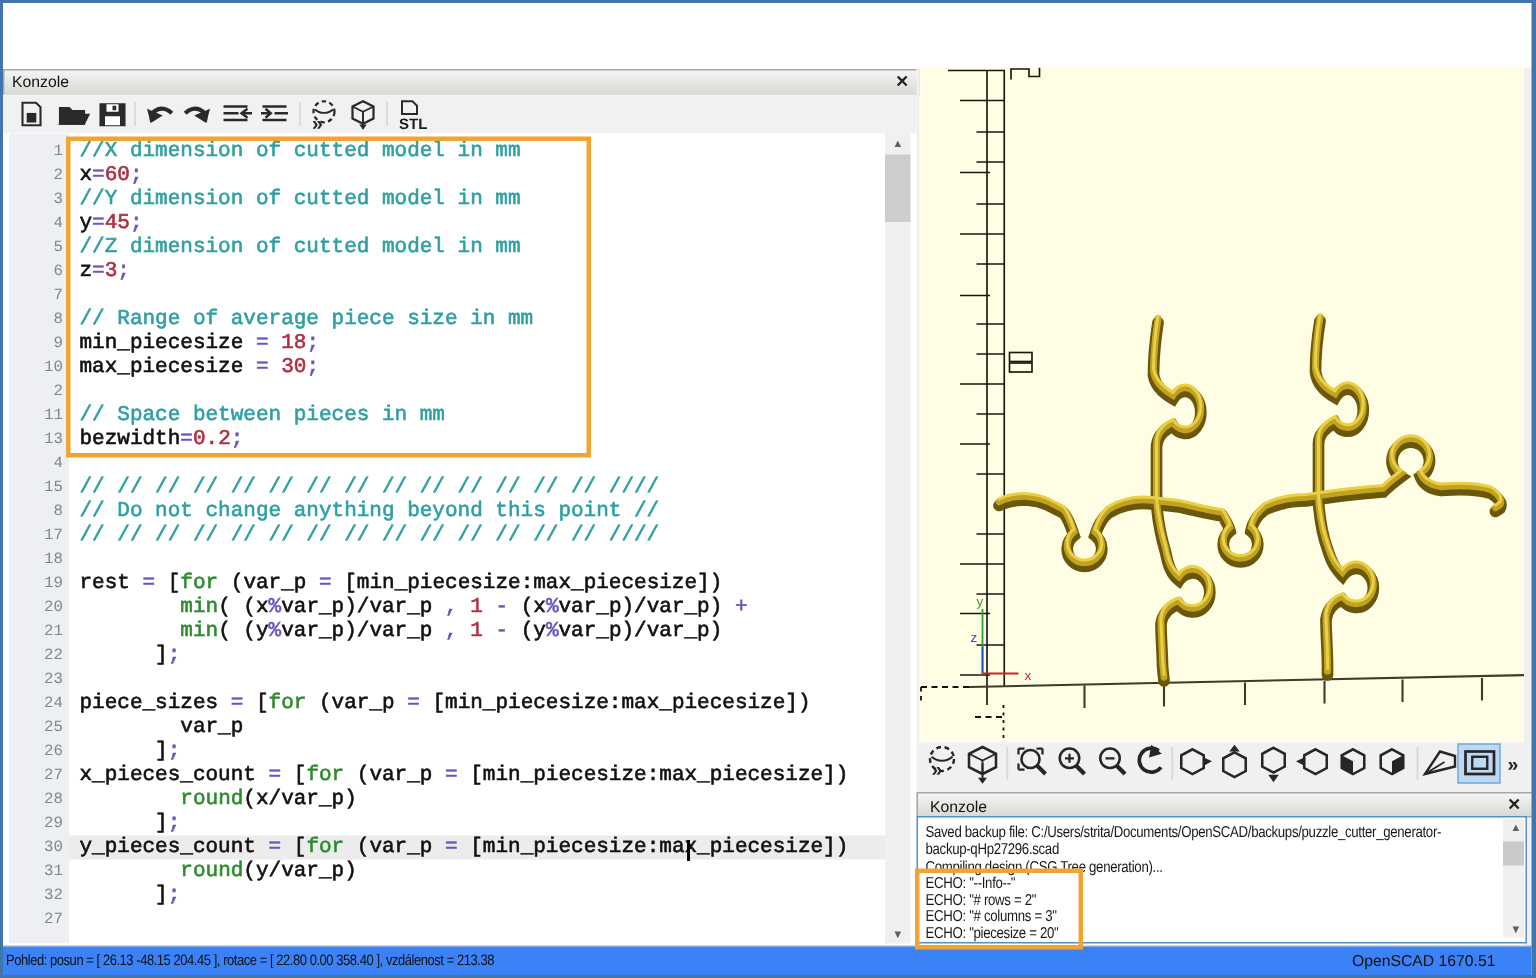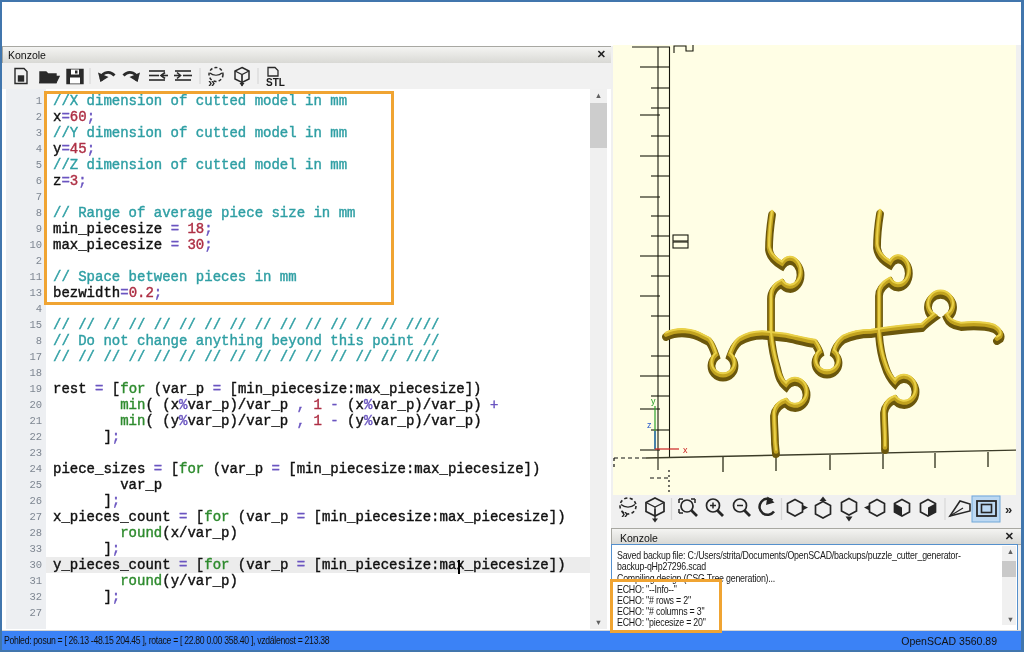--- a/index.html
+++ b/index.html
@@ -43,21 +43,21 @@
   .sarrow{position:absolute;left:0;width:17px;text-align:center;font-size:7.5px;color:#606060;}
   
   .obox{border:3px solid #f0a432;background:transparent;z-index:50;}
   #codebox{left:44px;top:91px;width:344px;height:208px;}
   #consolebox{left:610px;top:579px;width:105.5px;height:47.5px;}
   
   #vptoolbar{left:613px;top:495px;width:408px;height:33px;background:#f0f0f0;}
   #rightgap{left:611px;top:46px;width:2px;height:584px;background:#f0f0f0;}
   #rightstrip{left:1016px;top:45px;width:5px;height:585px;background:#f0f0f0;}
   
-  #console{left:611px;top:544px;width:407px;height:108px;background:#fff;border:1.5px solid #5590cc;box-sizing:border-box;}
+  #console{left:611px;top:544px;width:407px;height:85px;background:#fff;border:1.5px solid #5590cc;box-sizing:border-box;}
   .conline{position:absolute;left:5px;font-size:10.5px;color:#191919;letter-spacing:-0.25px;white-space:pre;transform:scaleX(0.84);transform-origin:0 0;}
   #conscroll{position:absolute;right:1px;top:1px;width:14px;height:79px;background:#f0f0f0;}
   #conthumb{position:absolute;left:0;top:15px;width:14px;height:16px;background:#c9c9c9;}
   
   #statusbar{left:2px;top:630px;width:1019px;height:20px;background:#3b82f6;border-top:1px solid #d5d5d5;box-sizing:border-box;}
   #stl{position:absolute;left:2px;top:4px;font-size:10px;color:#111;letter-spacing:-0.35px;transform:scaleX(0.866);transform-origin:0 0;}
   #str{position:absolute;right:24px;top:4px;font-size:10.5px;color:#111;}
 </style>
 </head>
 <body>
@@ -146,21 +146,21 @@
         <div class="ln" style="top: 294px;">19</div>
         <div class="ln" style="top: 310px;">20</div>
         <div class="ln" style="top: 326px;">21</div>
         <div class="ln" style="top: 342px;">22</div>
         <div class="ln" style="top: 358px;">23</div>
         <div class="ln" style="top: 374px;">24</div>
         <div class="ln" style="top: 390px;">25</div>
         <div class="ln" style="top: 406px;">26</div>
         <div class="ln" style="top: 422px;">27</div>
         <div class="ln" style="top: 438px;">28</div>
-        <div class="ln" style="top: 454px;">33</div>
+        <div class="ln" style="top: 454px;">29</div>
         <div class="ln" style="top: 470px;">30</div>
         <div class="ln" style="top: 486px;">31</div>
         <div class="ln" style="top: 502px;">32</div>
         <div class="ln" style="top: 518px;">27</div>
       </div>
     <div style="position:absolute;left:44px;top:468px;width:544px;height:16px;background:#ececec;"></div>
       <div id="src"><div class="cl" style="top: 4px;"><span class="c">//X dimension of cutted model in mm</span></div><div class="cl" style="top: 20px;">x<span class="o">=</span><span class="n">60</span><span class="o">;</span></div><div class="cl" style="top: 36px;"><span class="c">//Y dimension of cutted model in mm</span></div><div class="cl" style="top: 52px;">y<span class="o">=</span><span class="n">45</span><span class="o">;</span></div><div class="cl" style="top: 68px;"><span class="c">//Z dimension of cutted model in mm</span></div><div class="cl" style="top: 84px;">z<span class="o">=</span><span class="n">3</span><span class="o">;</span></div><div class="cl" style="top: 100px;">&nbsp;</div><div class="cl" style="top: 116px;"><span class="c">// Range of average piece size in mm</span></div><div class="cl" style="top: 132px;">min_piecesize <span class="o">=</span> <span class="n">18</span><span class="o">;</span></div><div class="cl" style="top: 148px;">max_piecesize <span class="o">=</span> <span class="n">30</span><span class="o">;</span></div><div class="cl" style="top: 164px;">&nbsp;</div><div class="cl" style="top: 180px;"><span class="c">// Space between pieces in mm</span></div><div class="cl" style="top: 196px;">bezwidth<span class="o">=</span><span class="n">0.2</span><span class="o">;</span></div><div class="cl" style="top: 212px;">&nbsp;</div><div class="cl" style="top: 228px;"><span class="c">// // // // // // // // // // // // // // ////</span></div><div class="cl" style="top: 244px;"><span class="c">// Do not change anything beyond this point //</span></div><div class="cl" style="top: 260px;"><span class="c">// // // // // // // // // // // // // // ////</span></div><div class="cl" style="top: 276px;">&nbsp;</div><div class="cl" style="top: 292px;">rest <span class="o">=</span> [<span class="k">for</span> (var_p <span class="o">=</span> [min_piecesize:max_piecesize])</div><div class="cl" style="top: 308px;">        <span class="k">min</span>( (x<span class="o">%</span>var_p)/var_p <span class="o">,</span> <span class="n">1</span> <span class="o">-</span> (x<span class="o">%</span>var_p)/var_p) <span class="o">+</span></div><div class="cl" style="top: 324px;">        <span class="k">min</span>( (y<span class="o">%</span>var_p)/var_p <span class="o">,</span> <span class="n">1</span> <span class="o">-</span> (y<span class="o">%</span>var_p)/var_p)</div><div class="cl" style="top: 340px;">      ]<span class="o">;</span></div><div class="cl" style="top: 356px;">&nbsp;</div><div class="cl" style="top: 372px;">piece_sizes <span class="o">=</span> [<span class="k">for</span> (var_p <span class="o">=</span> [min_piecesize:max_piecesize])</div><div class="cl" style="top: 388px;">        var_p</div><div class="cl" style="top: 404px;">      ]<span class="o">;</span></div><div class="cl" style="top: 420px;">x_pieces_count <span class="o">=</span> [<span class="k">for</span> (var_p <span class="o">=</span> [min_piecesize:max_piecesize])</div><div class="cl" style="top: 436px;">        <span class="k">round</span>(x/var_p)</div><div class="cl" style="top: 452px;">      ]<span class="o">;</span></div><div class="cl" style="top: 468px;">y_pieces_count <span class="o">=</span> [<span class="k">for</span> (var_p <span class="o">=</span> [min_piecesize:max_piecesize])</div><div class="cl" style="top: 484px;">        <span class="k">round</span>(y/var_p)</div><div class="cl" style="top: 500px;">      ]<span class="o">;</span></div><div class="cl" style="top: 516px;">&nbsp;</div></div>
     <div class="abs" id="caret" style="position:absolute;"></div>
   </div>
   <div class="abs" id="edscroll">
@@ -329,20 +329,20 @@
       <div id="conthumb"></div>
       <div class="sarrow" style="bottom:1px">▼</div>
     </div>
   </div>
 
   <div class="abs obox" id="codebox"></div>
   <div class="abs obox" id="consolebox"></div>
 
   <div class="abs" id="statusbar">
     <div id="stl">Pohled: posun = [ 26.13 -48.15 204.45 ], rotace = [ 22.80 0.00 358.40 ], vzdálenost = 213.38</div>
-    <div id="str">OpenSCAD 3560.89</div>
+    <div id="str">OpenSCAD 1670.51</div>
   </div>
 
   <div class="abs" id="btop"></div>
   <div class="abs" id="bleft"></div>
   <div class="abs" id="bright"></div>
   <div class="abs" id="bbot"></div>
 </div>
 
 </body></html>

